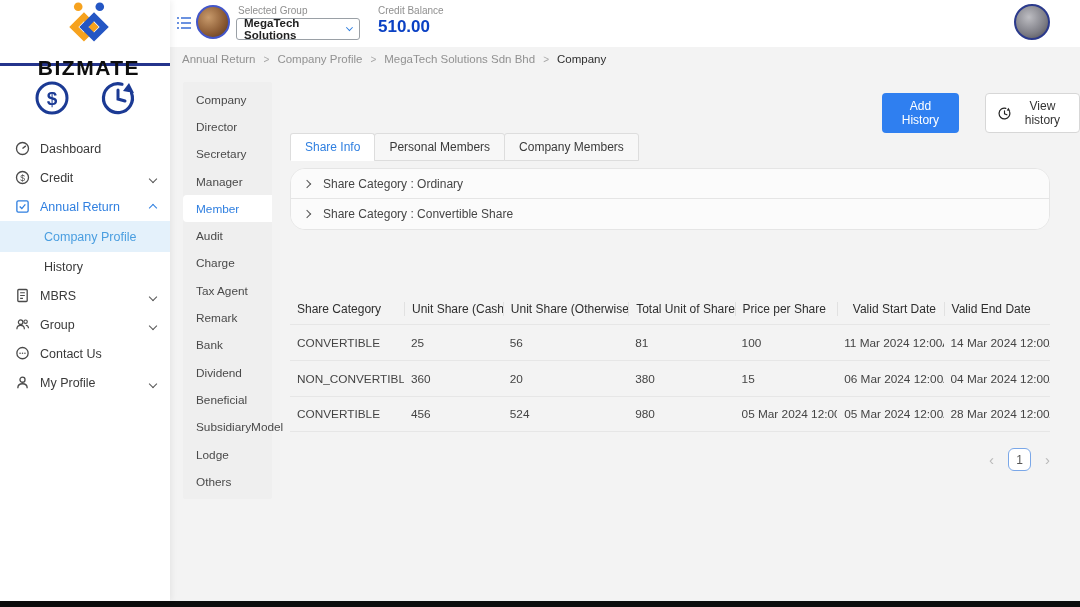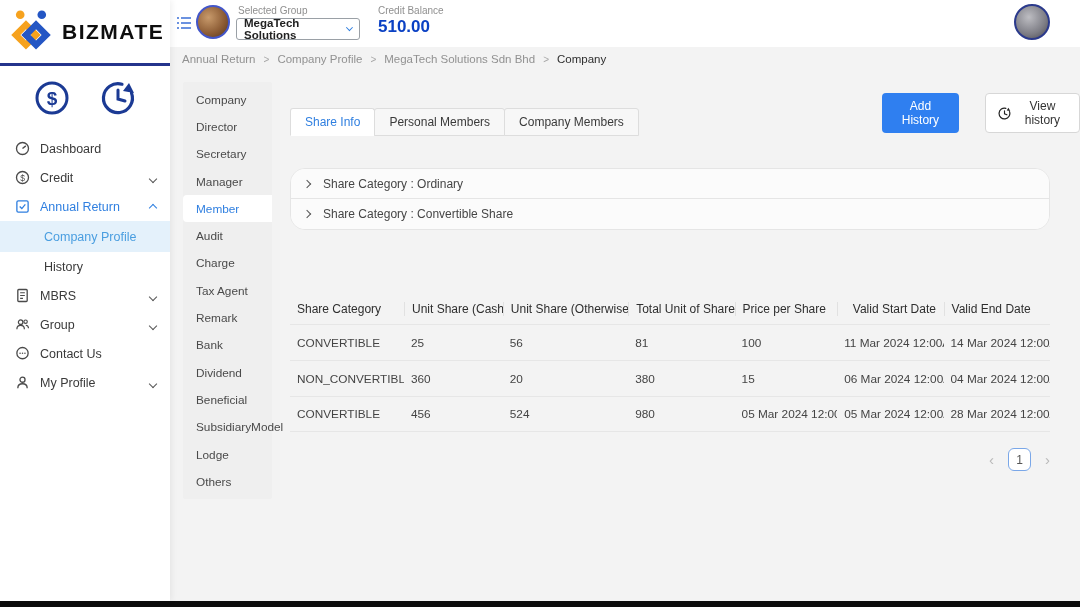--- a/index.html
+++ b/index.html
@@ -4,21 +4,21 @@
 <style>
   * { margin:0; padding:0; box-sizing:border-box; }
   html,body { width:1080px; height:607px; overflow:hidden; }
   body { font-family:"Liberation Sans", sans-serif; background:#f3f3f3; color:#333; }
   .page { position:relative; width:1080px; height:607px; background:#f3f3f3; }
 
   
   .left-rail { position:absolute; left:0; top:0; width:170px; height:601px; background:#fff;
                box-shadow:2px 0 6px rgba(0,0,0,.06); z-index:5; }
   .brand-block { height:66px; display:flex; align-items:center; gap:8px; padding-left:8px;
-                 border-bottom:3px solid #24348c; }
+                 border-bottom:3px solid #24348c;flex-direction:column; }
   .brand-text { font-size:21px; font-weight:800; letter-spacing:1.5px; color:#0e0e0e; }
   .rail-icons { display:flex; justify-content:center; gap:30px; padding:14px 0 10px 0; color:#1b3a94; }
   .rail-menu { padding-top:8px; }
   .rail-item { position:relative; display:flex; align-items:center; gap:10px; height:29px;
                padding-left:15px; font-size:12.5px; color:#3a3a3a; cursor:pointer; }
   .rail-item .mi { width:15px; height:15px; flex:0 0 15px; color:#4a4a4a; }
   .rail-item.blue, .rail-item.blue .mi { color:#2f7fe0; }
   .rail-sub { padding-left:44px; }
   .rail-sel { background:#e4f1fb; color:#4a9ee0; }
   .chev { width:6px; height:6px; border-right:1.6px solid #555; border-bottom:1.6px solid #555; display:inline-block; }
@@ -61,21 +61,21 @@
   .submenu-item.sel { background:#fff; color:#2f7fe0; border-radius:4px 0 0 4px; }
 
   
   .toolbar { position:absolute; left:882px; top:93px; display:flex; gap:26px; }
   .btn-primary { background:#2f7ff0; color:#fff; border:none; font-size:12px; padding:6px 13px;
                  border-radius:4px; cursor:pointer; font-family:inherit; }
   .btn-outline { background:#fff; color:#333; border:1px solid #d7d7d7; font-size:12px; padding:3px 12px;
                  border-radius:4px; display:flex; align-items:center; gap:7px; cursor:pointer; font-family:inherit; }
   .btn-outline .ic { width:13px; height:13px; color:#222; }
 
-  .tabs { position:absolute; left:290px; top:108px; display:flex;justify-content:space-between; }
+  .tabs { position:absolute; left:290px; top:133px; display:flex;justify-content:space-between; }
   .tab { font-size:12px; padding:6px 14px; border:1px solid #ddd; background:#f7f7f7; color:#3a3a3a;
          cursor:pointer; border-radius:3px 3px 0 0; margin-right:-1px; }
   .tab.active { background:#fff; color:#2f7fe0; border-bottom-color:#fff; }
 
   .accordion { position:absolute; left:290px; top:168px; width:760px; border:1px solid #e5e5e5;
                border-radius:15px; overflow:hidden; background:#fbfbfb; }
   .acc-row { height:30px; display:flex; align-items:center; gap:13px; padding-left:13px;
              border-bottom:1px solid #e5e5e5; font-size:12px; color:#454545; cursor:pointer; background:#fbfbfb; }
   .acc-row:last-child { border-bottom:none; }
   .acc-row .chev { border-color:#555; }

